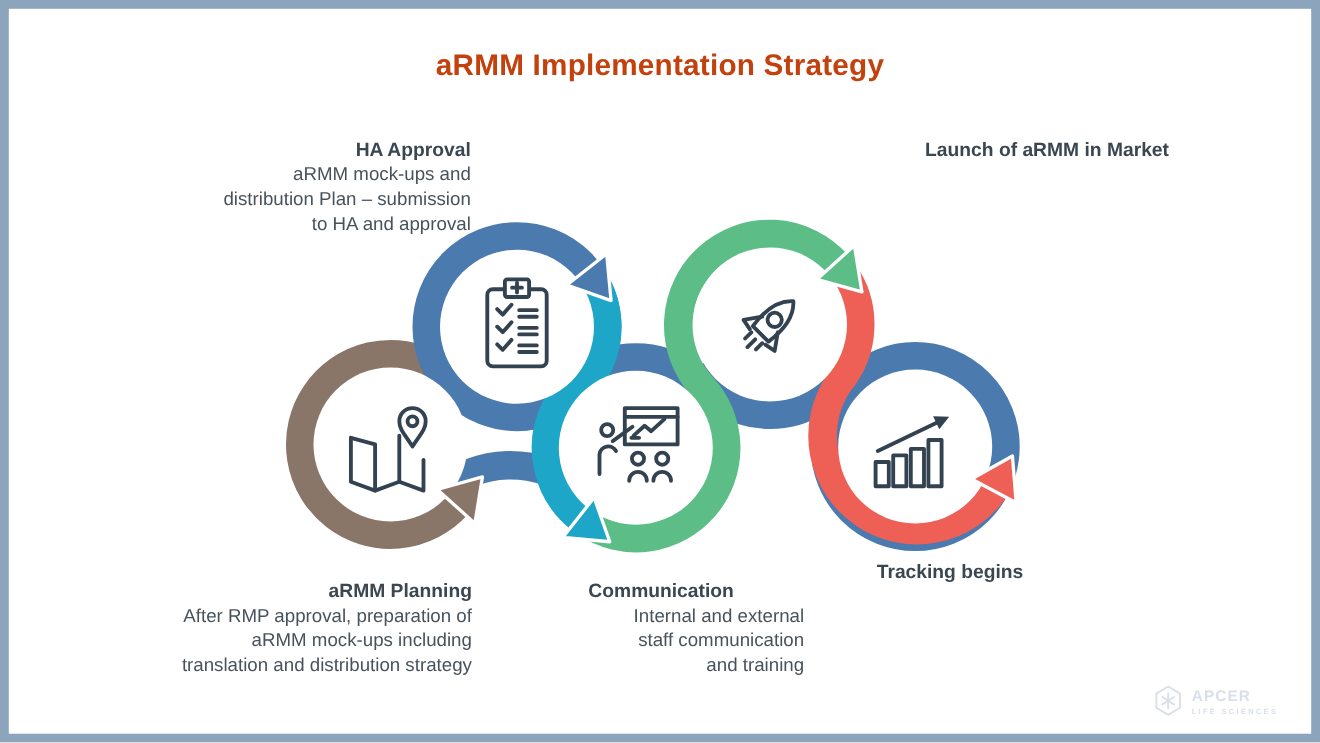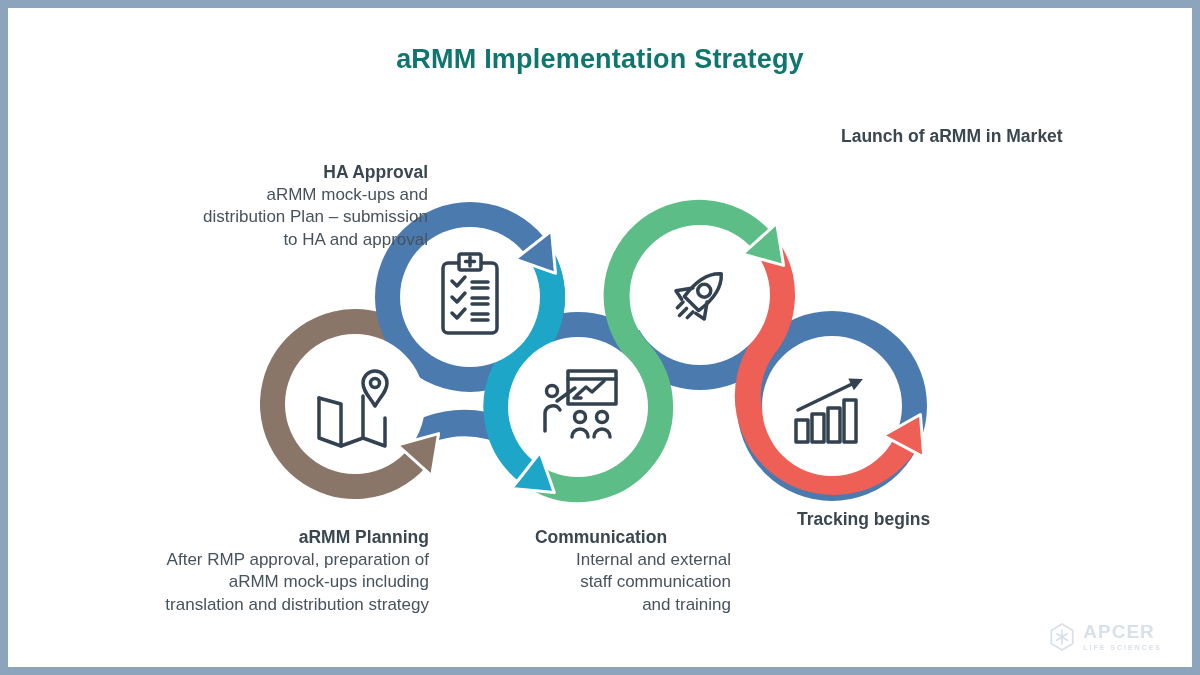--- a/index.html
+++ b/index.html
@@ -3,33 +3,33 @@
 <meta charset="utf-8">
 <style>
   html,body{margin:0;padding:0;background:#e9edf1;}
   #frame{
     position:relative;width:1200px;height:675px;background:#ffffff;
     border:8px solid #8da4bd;box-sizing:border-box;overflow:hidden;
     font-family:"Liberation Sans","DejaVu Sans",sans-serif;
   }
   #title{
     position:absolute;left:0;top:36px;width:100%;text-align:center;
-    font-size:27px;font-weight:700;color:#0f766e;letter-spacing:.2px;margin:0;
+    font-size:27px;font-weight:700;color:#c2410c;letter-spacing:.2px;margin:0;
   }
   .label{position:absolute;color:#47525b;font-size:17px;line-height:22.5px;}
   .label h3{margin:0;padding:0;font-size:17.5px;font-weight:700;color:#3a4750;}
   .label .body{white-space:pre-line;text-align:right;}
   .align-right{text-align:right;}
   .align-center{text-align:center;}
   #diagram{position:absolute;left:0;top:0;}
   .band{fill:none;stroke-width:26;}
   .icon{stroke:var(--c-ink);stroke-width:3.5;fill:none;stroke-linecap:round;stroke-linejoin:round;}
   .arrowhead{stroke:#ffffff;stroke-width:3;stroke-linejoin:round;}
   #logo{position:absolute;right:30px;bottom:16px;display:flex;align-items:center;gap:8px;color:#d9e0e9;}
-  #logo .word{font-size:19px;font-weight:700;letter-spacing:1px;line-height:20px;}
+  #logo .word{font-size:14px;font-weight:700;letter-spacing:1px;line-height:20px;}
   #logo .sub{font-size:6.8px;font-weight:700;letter-spacing:2.1px;margin-top:2px;}
 </style>
 </head>
 <body>
 
 <div id="frame">
 
   <h1 id="title">aRMM Implementation Strategy</h1>
 
   <svg id="diagram" width="1184" height="659" viewBox="8 8 1184 659">
@@ -99,21 +99,21 @@
       <polygon points="30.9,-27.1 21.9,-15.7 16.3,-27.5" fill="var(--c-ink)" stroke="none"></polygon>
     </g>
 
     <polygon class="arrowhead" style="fill:var(--c-brown)" points="438.6,433.6 431.7,475.8 397.5,445.0"></polygon>
     <polygon class="arrowhead" style="fill:var(--c-blue)" points="555.5,273.3 515.3,259.1 551.5,230.7"></polygon>
     <polygon class="arrowhead" style="fill:var(--c-teal)" points="554.3,492.5 511.7,488.5 540.1,452.3"></polygon>
     <polygon class="arrowhead" style="fill:var(--c-green)" points="783.6,265.4 742.5,254.0 776.7,223.2"></polygon>
     <polygon class="arrowhead" style="fill:var(--c-red)" points="920.4,414.5 923.8,457.1 883.2,435.5"></polygon>
   </svg>
 
-  <div class="label align-right" style="left:130px;top:117px;width:290px;margin-top:36px;">
+  <div class="label align-right" style="left:130px;top:117px;width:290px;">
     <h3>HA Approval</h3>
     <div class="body">aRMM mock-ups and
 distribution Plan – submission
 to HA and approval</div>
   </div>
 
   <div class="label" style="left:833px;top:117px;width:310px;">
     <h3>Launch of aRMM in Market</h3>
   </div>
 

